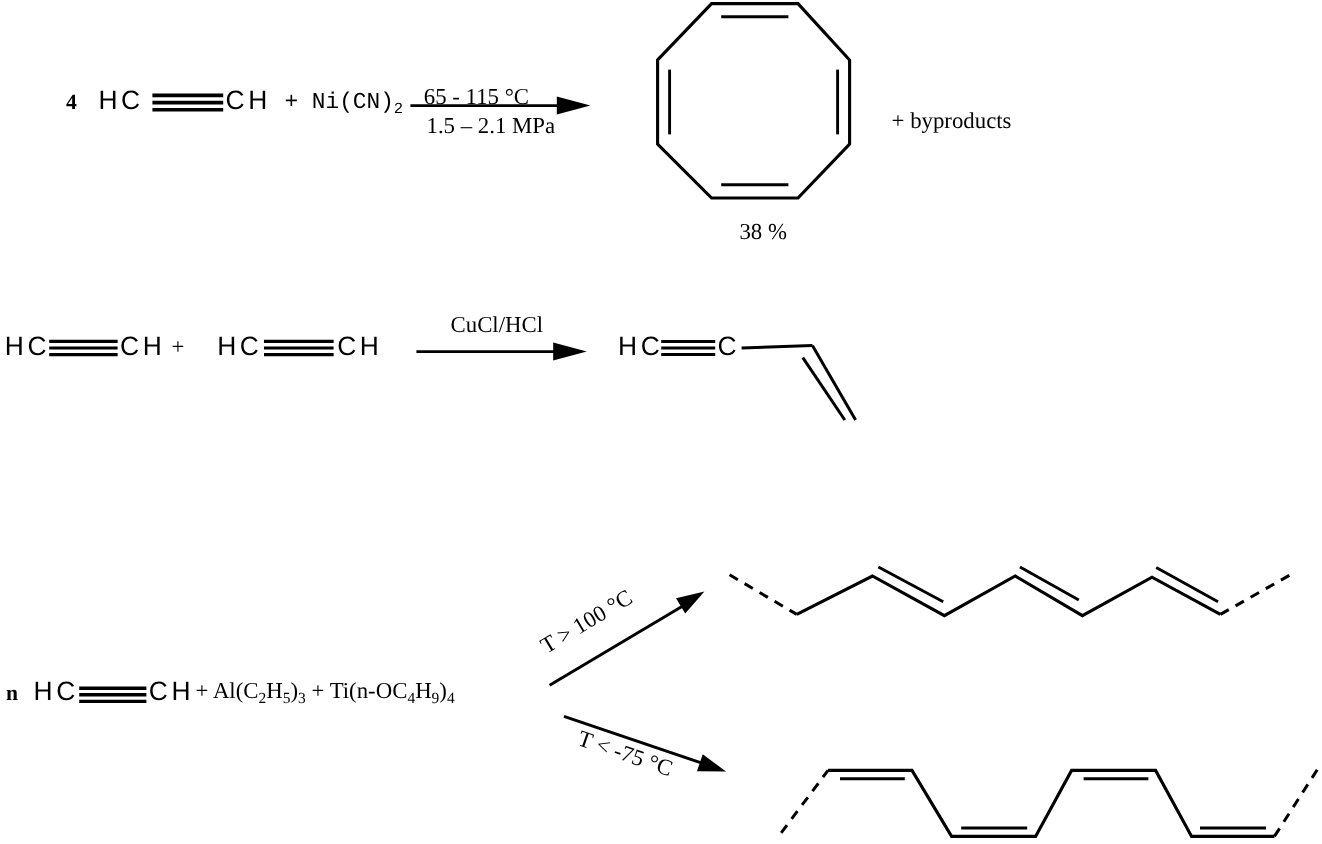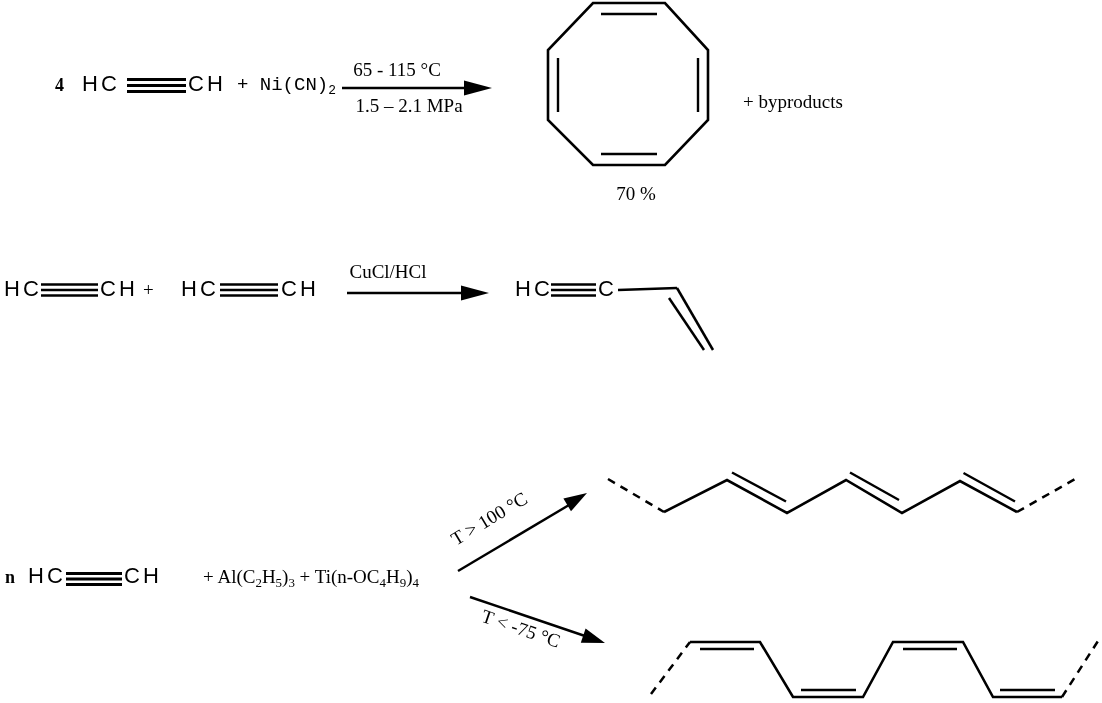--- a/index.html
+++ b/index.html
@@ -101,34 +101,34 @@
         <line x1="903" y1="649" x2="957" y2="649"></line>
         <line x1="1000" y1="690" x2="1055" y2="690"></line>
       </g>
     </g>
   </svg>
 
   <span class="lbl serif bold" style="left:55px;top:76px;">4</span>
   <span class="lbl sans" style="left:82px;top:73px;">HC</span>
   <span class="lbl sans" style="left:188px;top:73px;">CH</span>
   <span class="lbl serif" style="left:237px;top:76px;font-family:Liberation Mono, monospace;"><span>+ Ni(CN)</span><sub>2</sub></span>
-  <div class="lbl serif ctr" style="left:327px;top:60px;width:140px;">65 - 115 °C</div>
+  <div class="lbl serif ctr" style="left:327px;top:72px;width:140px;">65 - 115 °C</div>
   <div class="lbl serif ctr" style="left:339px;top:96px;width:140px;">1.5 – 2.1 MPa</div>
-  <div class="lbl serif ctr" style="left:601px;top:184px;width:70px;">70 %</div>
+  <div class="lbl serif ctr" style="left:601px;top:184px;width:70px;">38 %</div>
   <span class="lbl serif" style="left:743px;top:92px;">+ byproducts</span>
 
   <span class="lbl sans" style="left:4px;top:278px;">HC</span>
   <span class="lbl sans" style="left:100px;top:278px;">CH</span>
   <span class="lbl serif" style="left:143px;top:280px;">+</span>
   <span class="lbl sans" style="left:181px;top:278px;">HC</span>
   <span class="lbl sans" style="left:281px;top:278px;">CH</span>
-  <div class="lbl serif ctr" style="left:318px;top:262px;width:140px;">CuCl/HCl</div>
+  <div class="lbl serif ctr" style="left:344px;top:262px;width:140px;">CuCl/HCl</div>
   <span class="lbl sans" style="left:515px;top:278px;">HC</span>
   <span class="lbl sans" style="left:598px;top:278px;">C</span>
 
   <span class="lbl serif bold" style="left:5px;top:568px;">n</span>
   <span class="lbl sans" style="left:28px;top:565px;">HC</span>
   <span class="lbl sans" style="left:124px;top:565px;">CH</span>
-  <span class="lbl serif" style="left:163px;top:567px;margin-left:40px;"><span>+ Al(C</span><sub>2</sub><span>H</span><sub>5</sub><span>)</span><sub>3</sub><span> + Ti(n-OC</span><sub>4</sub><span>H</span><sub>9</sub><span>)</span><sub>4</sub></span>
+  <span class="lbl serif" style="left:163px;top:567px;"><span>+ Al(C</span><sub>2</sub><span>H</span><sub>5</sub><span>)</span><sub>3</sub><span> + Ti(n-OC</span><sub>4</sub><span>H</span><sub>9</sub><span>)</span><sub>4</sub></span>
   <div class="lbl serif ctr rot-up" style="left:434px;top:509px;width:110px;">T &gt; 100 °C</div>
   <div class="lbl serif ctr rot-dn" style="left:466px;top:619px;width:110px;">T &lt; -75 °C</div>
 
 </div>
 
 </body></html>

